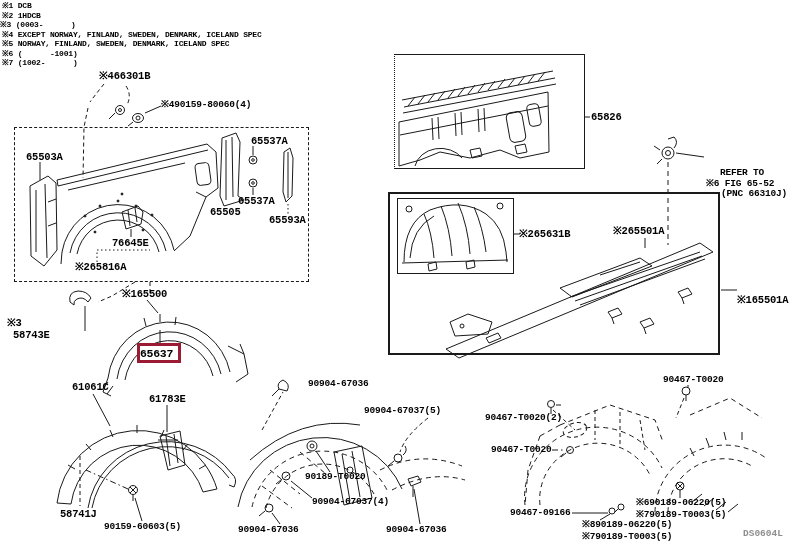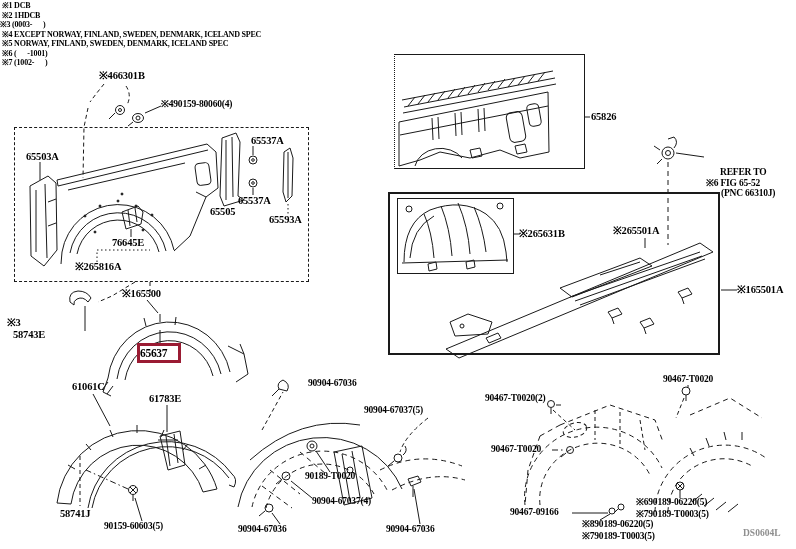--- a/index.html
+++ b/index.html
@@ -1,17 +1,17 @@
 <!DOCTYPE html>
 <html><head>
 <meta charset="utf-8">
 <style>
   html,body{margin:0;padding:0;background:#fff;}
   .canvas{position:relative;width:796px;height:549px;background:#ffffff;overflow:hidden;
-          font-family:Liberation Serif, serif;color:#000;border-radius:10px;}
+          font-family:Liberation Mono, monospace;color:#000;border-radius:10px;}
   svg.art{position:absolute;left:0;top:0;}
   .lbl,.lbl-lg,.legend-line,.refer-line,.wm{position:absolute;white-space:pre;font-weight:bold;line-height:1;}
   .lbl{font-size:9.5px;letter-spacing:-0.2px;}
   .lbl-lg{font-size:10.5px;letter-spacing:-0.2px;}
   .legend-line{font-size:8px;letter-spacing:-0.2px;}
   .refer-line{font-size:9.5px;letter-spacing:-0.2px;margin-top:24px;}
   .wm{font-size:9.5px;color:#8F8F8F;font-weight:bold;}
   .box{position:absolute;box-sizing:border-box;}
   .box-dashed{border:1.5px dashed #1a1a1a;}
   .box-solid{border:2px solid #1a1a1a;}
@@ -324,33 +324,33 @@
   <div class="lbl-lg" style="left:210px;top:207px;">65505</div>
   <div class="lbl-lg" style="left:269px;top:215px;">65593A</div>
   <div class="lbl-lg" style="left:112px;top:238px;text-align:center;">76645E</div>
   <div class="lbl-lg" style="left:75px;top:262px;">※265816A</div>
   <div class="lbl-lg" style="left:122px;top:289px;">※165500</div>
   <div class="lbl-lg" style="left:7px;top:318px;">※3</div>
   <div class="lbl-lg" style="left:13px;top:330px;">58743E</div>
   <div class="lbl-lg" style="left:591px;top:112px;">65826</div>
   <div class="lbl-lg" style="left:519px;top:229px;">※265631B</div>
   <div class="lbl-lg" style="left:613px;top:226px;text-align:right;">※265501A</div>
-  <div class="lbl-lg" style="left:737px;top:285px;">※165501A</div>
+  <div class="lbl-lg" style="left:737px;top:295px;">※165501A</div>
   <div class="lbl-lg" style="left:72px;top:382px;">61061C</div>
   <div class="lbl-lg" style="left:149px;top:394px;">61783E</div>
   <div class="lbl-lg" style="left:60px;top:509px;">58741J</div>
   <div class="lbl" style="left:104px;top:522px;">90159-60603(5)</div>
   <div class="lbl" style="left:308px;top:379px;">90904-67036</div>
   <div class="lbl" style="left:364px;top:406px;">90904-67037(5)</div>
   <div class="lbl" style="left:305px;top:472px;">90189-T0020</div>
   <div class="lbl" style="left:312px;top:497px;">90904-67037(4)</div>
   <div class="lbl" style="left:238px;top:525px;">90904-67036</div>
   <div class="lbl" style="left:386px;top:525px;">90904-67036</div>
   <div class="lbl" style="left:663px;top:375px;">90467-T0020</div>
-  <div class="lbl" style="left:485px;top:394px;">90467-T0020(2)</div>
+  <div class="lbl" style="left:485px;top:413px;">90467-T0020(2)</div>
   <div class="lbl" style="left:491px;top:445px;">90467-T0020</div>
   <div class="lbl" style="left:510px;top:508px;">90467-09166</div>
   <div class="lbl" style="left:636px;top:498px;">※690189-06220(5)</div>
   <div class="lbl" style="left:636px;top:510px;">※790189-T0003(5)</div>
   <div class="lbl" style="left:582px;top:520px;">※890189-06220(5)</div>
   <div class="lbl" style="left:582px;top:532px;">※790189-T0003(5)</div>
 
   <div class="hl-box" style="left:137px;top:343px;width:44px;height:20px;">
     <span>65637</span>
   </div>

